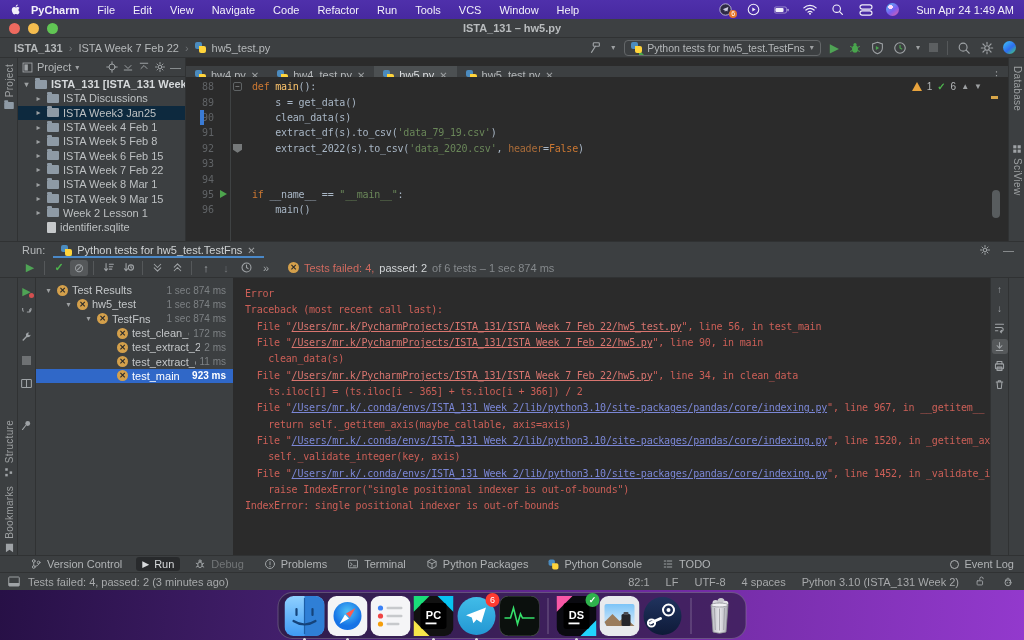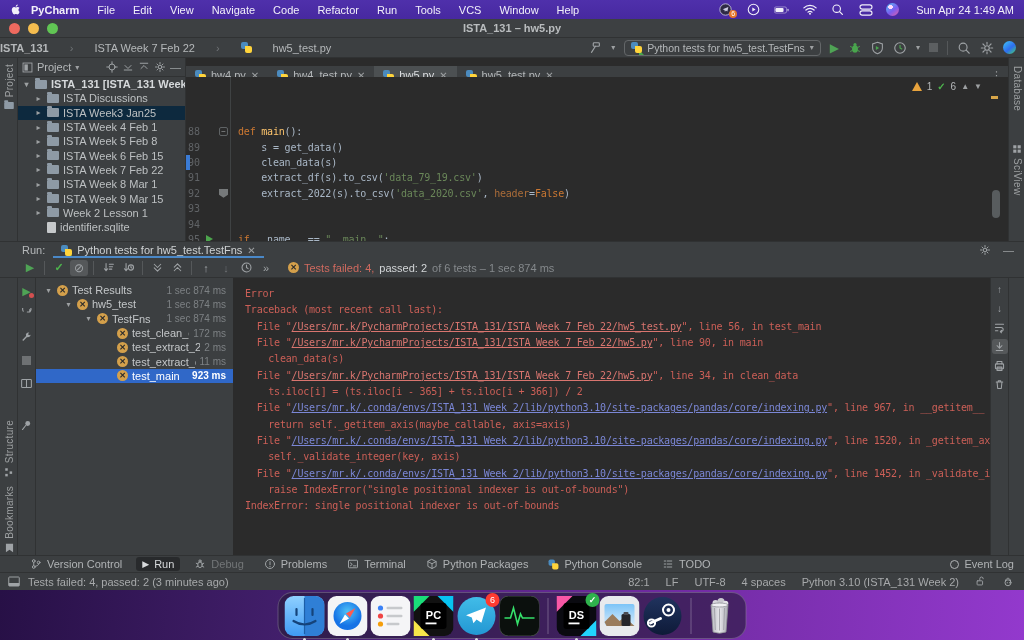--- a/index.html
+++ b/index.html
@@ -27,21 +27,21 @@
     background:#3d4042; border-bottom:1px solid #303233; display:flex; align-items:center; }
   .lights { display:flex; gap:8px; padding-left:9px; }
   .light { width:11px; height:11px; border-radius:50%; }
   .l-r{background:#ee6a5f;} .l-y{background:#f5bd4f;} .l-g{background:#61c554;}
   .win-title { position:absolute; left:0; right:0; text-align:center; color:#b9bcbe;
     font-size:11px; font-weight:bold; }
 
   .toolbar { position:absolute; left:0; top:38px; width:1024px; height:20px;
     background:#3c3f41; border-bottom:1px solid #303233; display:flex; align-items:center;
     font-size:11px; color:#b5b8ba; }
-  .crumbs { display:flex; align-items:center; gap:21px; }
+  .crumbs { display:flex; align-items:center; gap:6px; padding-left:14px; }
   .crumb-sep { color:#707477; }
   .tb-right { margin-left:auto; display:flex; align-items:center; gap:9px; padding-right:8px; }
   .runchip { display:flex; align-items:center; gap:5px; height:16px; padding:0 6px;
     border:1px solid #646769; border-radius:4px; font-size:10.5px; color:#b5b8ba; }
   .caret { font-size:8px; color:#9da0a2; }
   .tb-sep { width:1px; height:14px; background:#55585a; }
   .sphere { width:13px; height:13px; border-radius:50%;
     background:linear-gradient(140deg,#41c7f4,#2e6df0 55%,#46d16a); }
   .stopq { width:9px; height:9px; background:#5c5f61; }
 
@@ -85,21 +85,21 @@
   .tabsrow { position:absolute; left:186px; top:66px; width:822px; height:19px;
     background:#3c3f41; border-bottom:1px solid #303233; display:flex; align-items:stretch;
     font-size:11px; color:#b5b8ba; }
   .etab { display:flex; align-items:center; gap:5px; padding:0 9px; }
   .etab.active { background:#4c5052; color:#dcdee0; }
   .etab .x { color:#9da0a2; font-size:10px; }
   .tabs-more { margin-left:auto; color:#9da0a2; padding:0 6px; display:flex; align-items:center; }
 
   .editor { position:absolute; left:186px; top:77px; width:822px; height:164px; background:#2b2b2b; }
   .gutter-line { position:absolute; left:44px; top:0; bottom:0; width:1px; background:#3f4243; }
-  .eline { position:absolute; left:0; height:15.4px; display:flex; align-items:center; width:100%;margin-top:45px; }
+  .eline { position:absolute; left:14px; height:15.4px; display:flex; align-items:center; width:100%; }
   .eline .lnum { width:44px; padding-right:30px; text-align:right; color:#606366;
     font:10px "DejaVu Sans Mono", monospace; flex:0 0 auto; }
   .eline .ecode { font:10px "DejaVu Sans Mono", monospace; letter-spacing:-.2px; white-space:pre; padding-left:8px; }
   .c-kw{color:#cc7832;} .c-fn{color:#ffc66d;} .c-str{color:#6a8759;} .c-arg{color:#aa6c39;} .c-pl{color:#a9b7c6;}
   .mark-vcs { position:absolute; left:0; width:4px; height:15px; background:#3a7bd5; }
   .fold-minus { position:absolute; left:33px; width:9px; height:9px; border:1px solid #5f6365;
     border-radius:2px; color:#9da0a2; font-size:8px; line-height:7px; text-align:center; }
   .mark-play { position:absolute; left:20px; width:0; height:0;
     border-left:7px solid #4da54d; border-top:4.5px solid transparent; border-bottom:4.5px solid transparent; }
   .mark-bm { position:absolute; left:33px; width:9px; height:9px; background:#8a8d8f;

